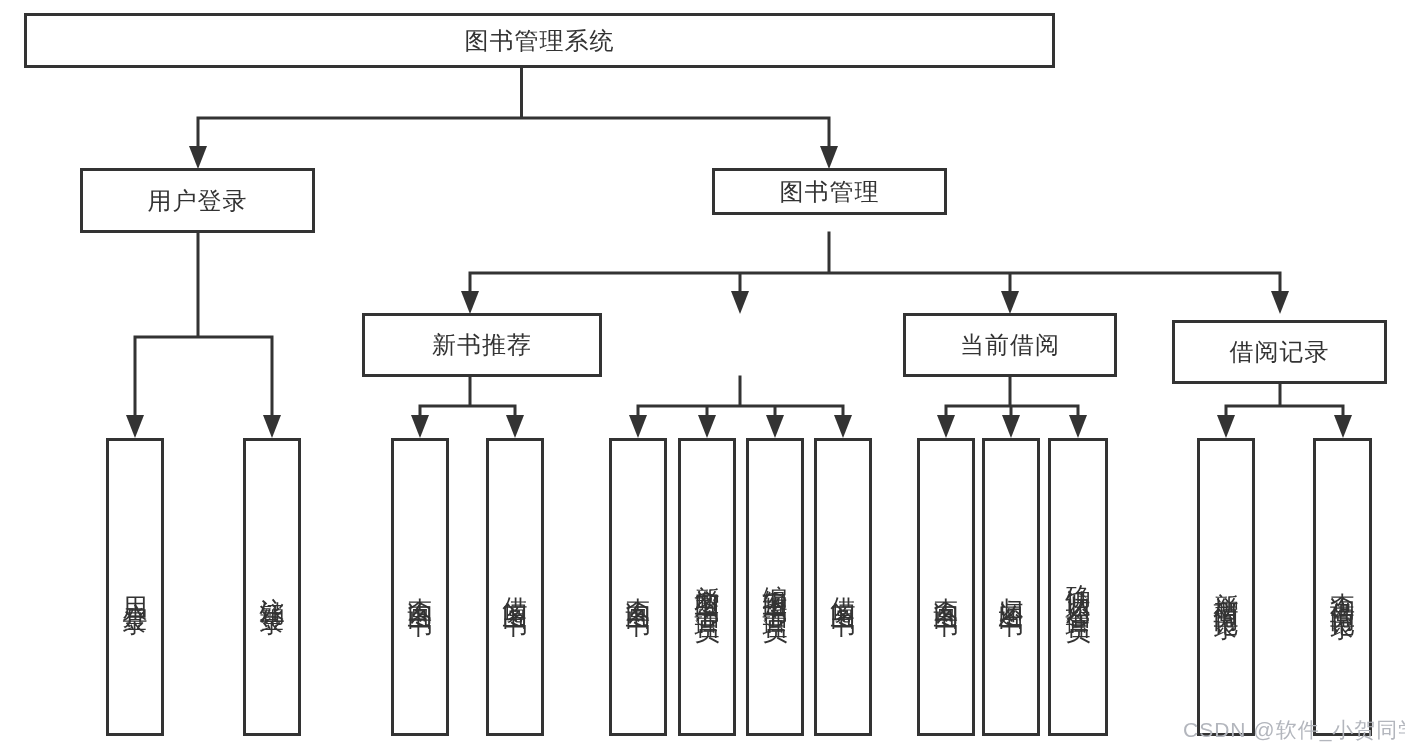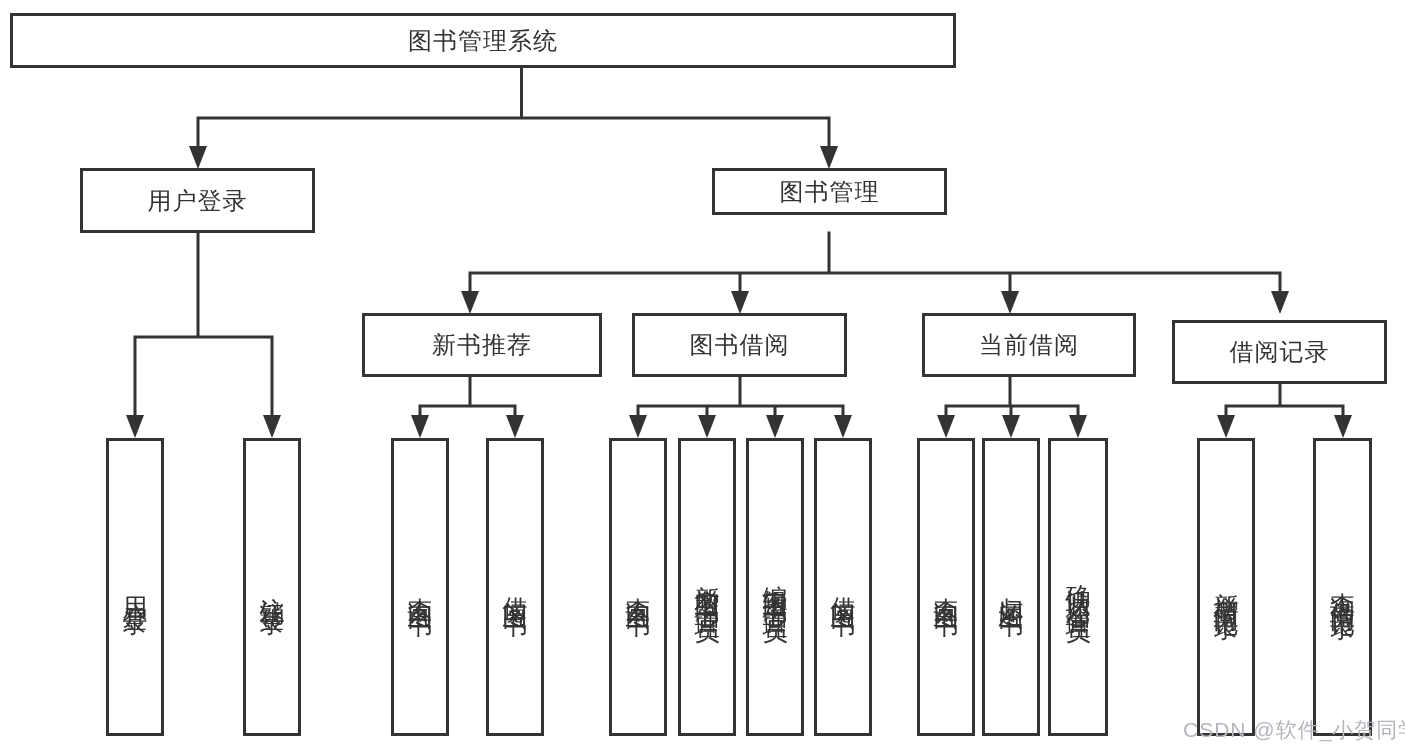--- a/index.html
+++ b/index.html
@@ -29,26 +29,26 @@
     white-space:nowrap;
   }
   .vleaf{
     writing-mode:vertical-rl;
     text-orientation:mixed;
     font-size:25px;
     letter-spacing:5px;
     line-height:1;
   }
   
-  .n-root{left:10px;top:13px;width:946px;height:55px;}
+  .n-root{left:24px;top:13px;width:1031px;height:55px;}
   .n-user-login{left:80px;top:168px;width:235px;height:65px;}
   .n-book-mgmt{left:712px;top:168px;width:235px;height:47px;}
   .n-new-book{left:362px;top:313px;width:240px;height:64px;}
   .n-book-borrow{left:632px;top:313px;width:215px;height:64px;}
-  .n-cur-borrow{left:903px;top:313px;width:214px;height:64px;margin-left:19px;}
+  .n-cur-borrow{left:903px;top:313px;width:214px;height:64px;}
   .n-borrow-rec{left:1172px;top:313px;width:215px;height:64px;margin-top:7px;}
   .leaf{top:438px;height:298px;width:58px;}
   .l-1{left:106px;}  .l-2{left:243px;}
   .l-3{left:391px;}  .l-4{left:486px;}
   .l-5{left:609px;}  .l-6{left:678px;}
   .l-7{left:746px;}  .l-8{left:814px;}
   .l-9{left:917px;}  .l-10{left:982px;}
   .l-11{left:1048px;width:60px;}
   .l-12{left:1197px;} .l-13{left:1313px;width:59px;}
   #watermark{
@@ -106,23 +106,20 @@
   <div class="box n-user-login">
     <span class="hlabel">用户登录</span>
   </div>
   <div class="box n-book-mgmt">
     <span class="hlabel">图书管理</span>
   </div>
 
   <div class="box n-new-book">
     <span class="hlabel">新书推荐</span>
   </div>
-  <div class="box n-book-borrow">
-    <span class="hlabel">图书借阅</span>
-  </div>
   <div class="box n-cur-borrow">
     <span class="hlabel">当前借阅</span>
   </div>
   <div class="box n-borrow-rec">
     <span class="hlabel">借阅记录</span>
   </div>
 
   <div class="box leaf l-1">
     <span class="vleaf">用户登录</span>
   </div>

